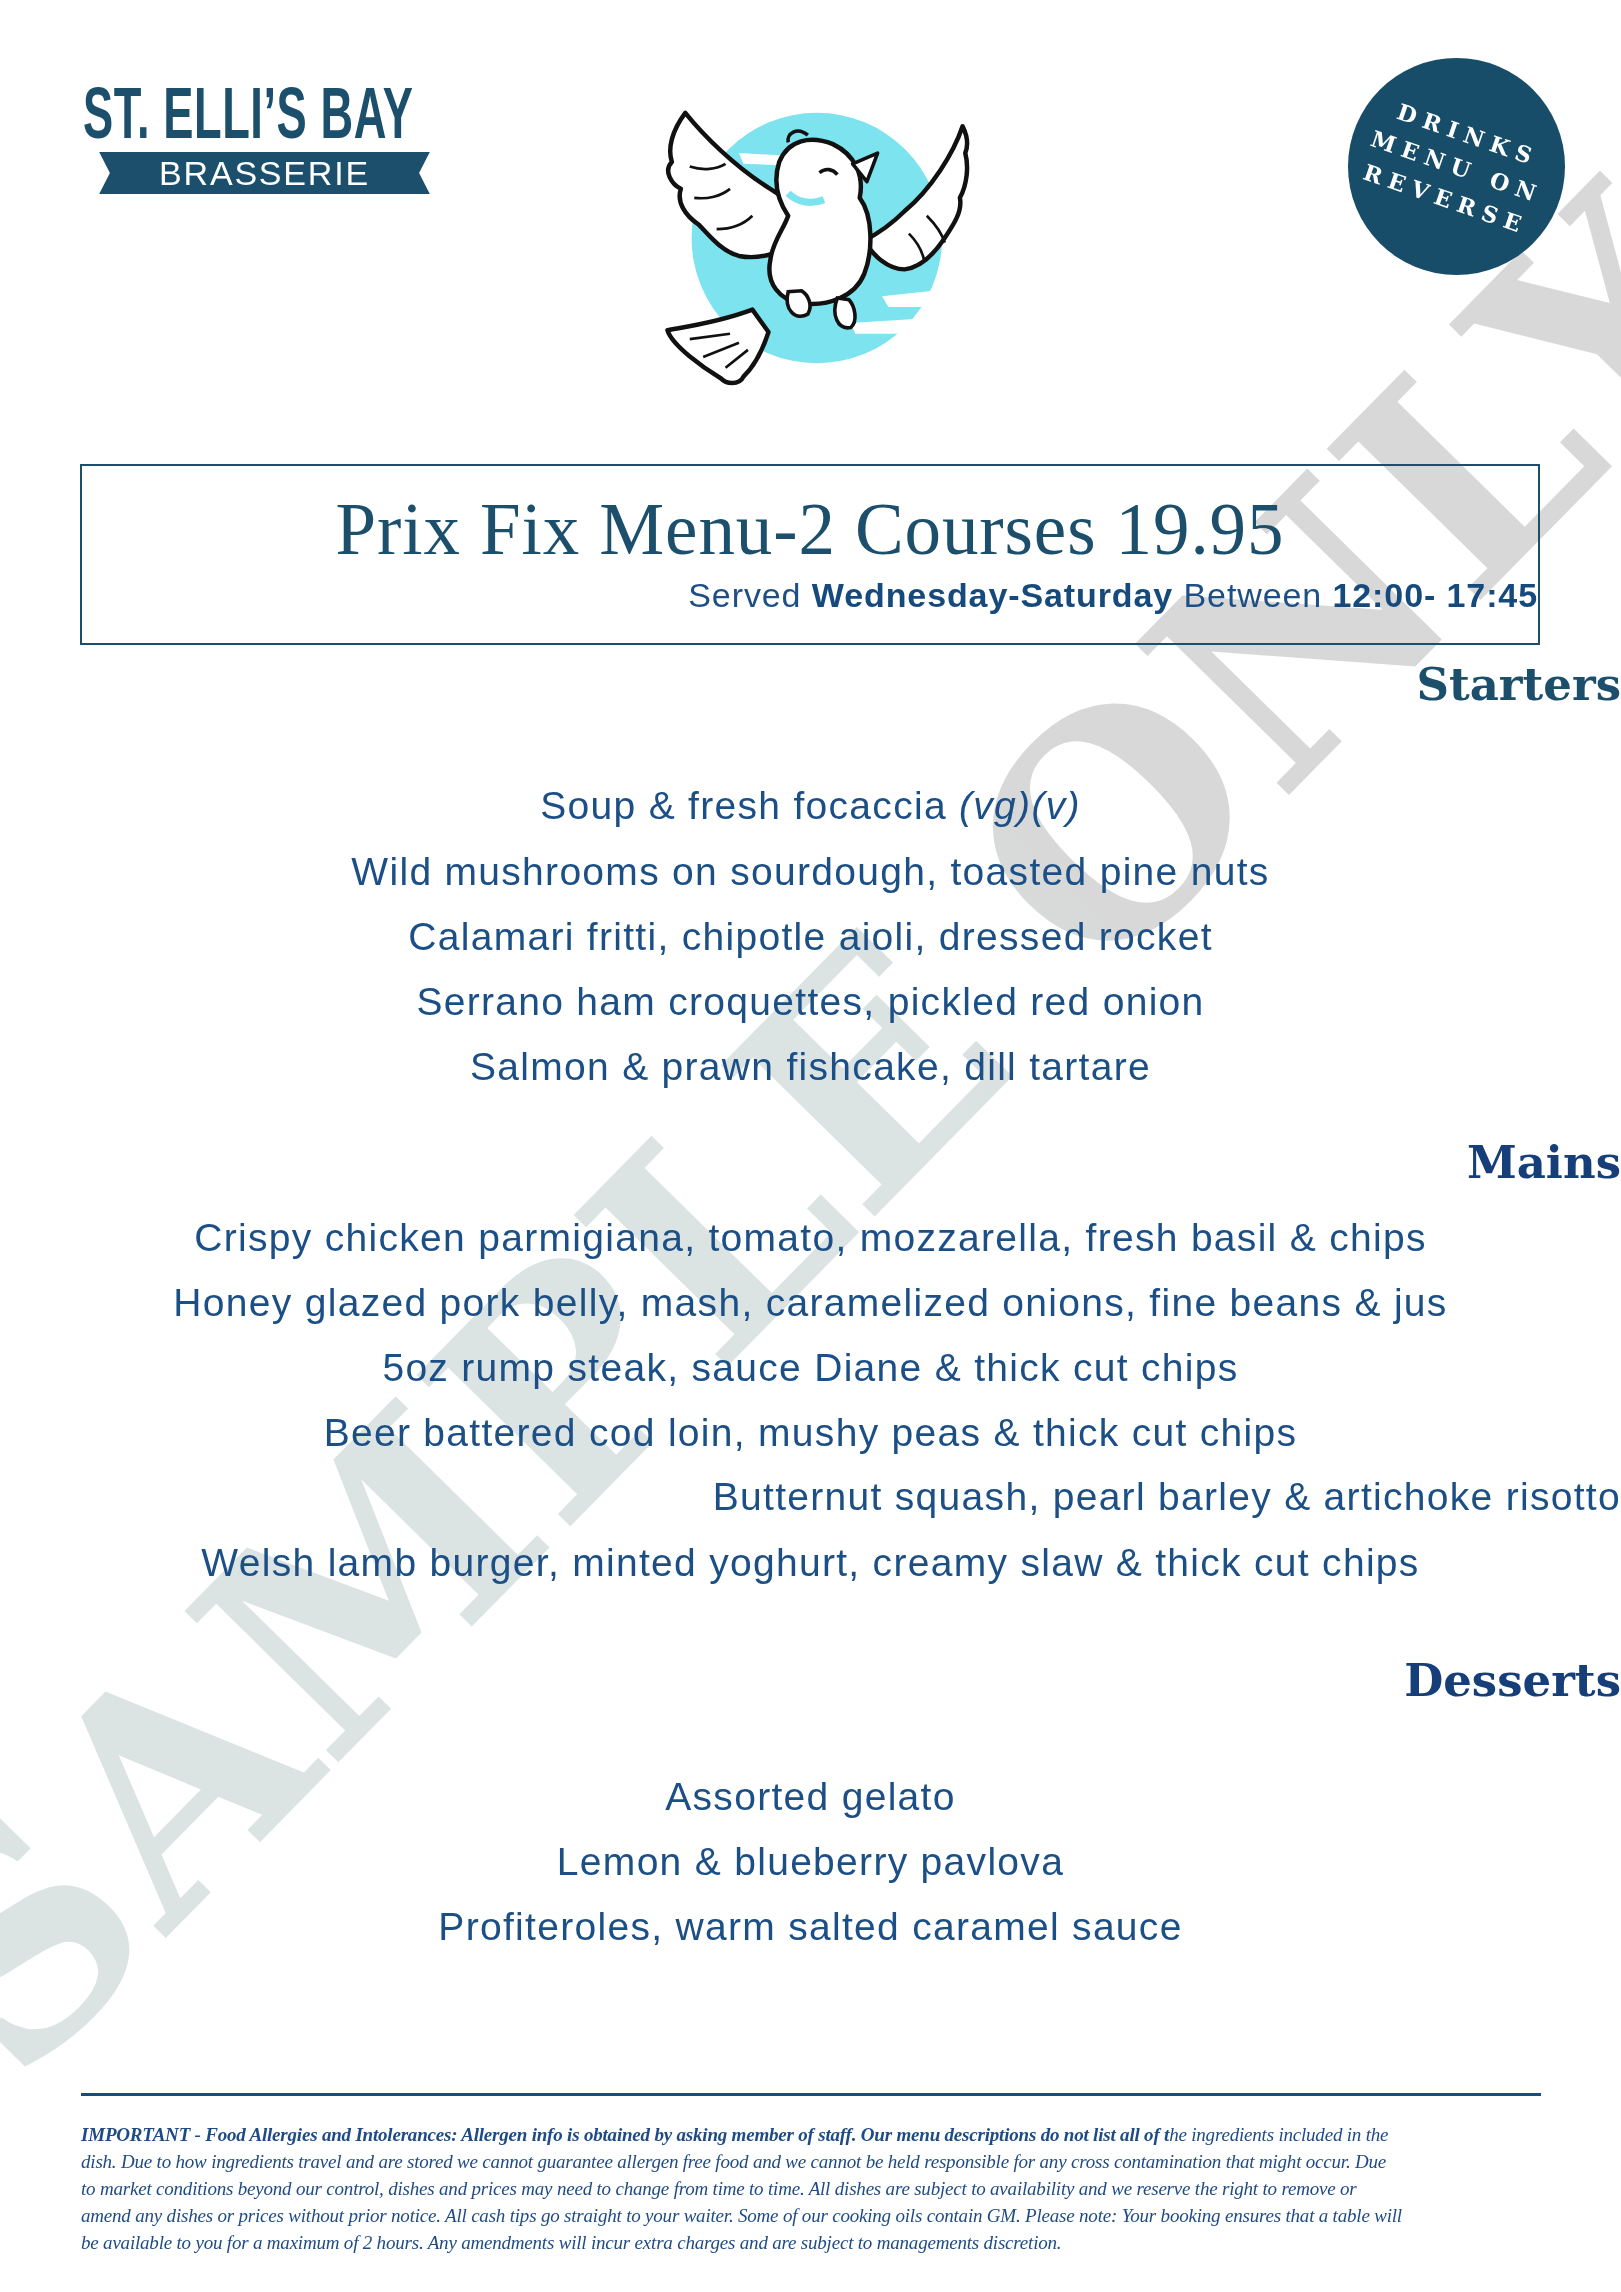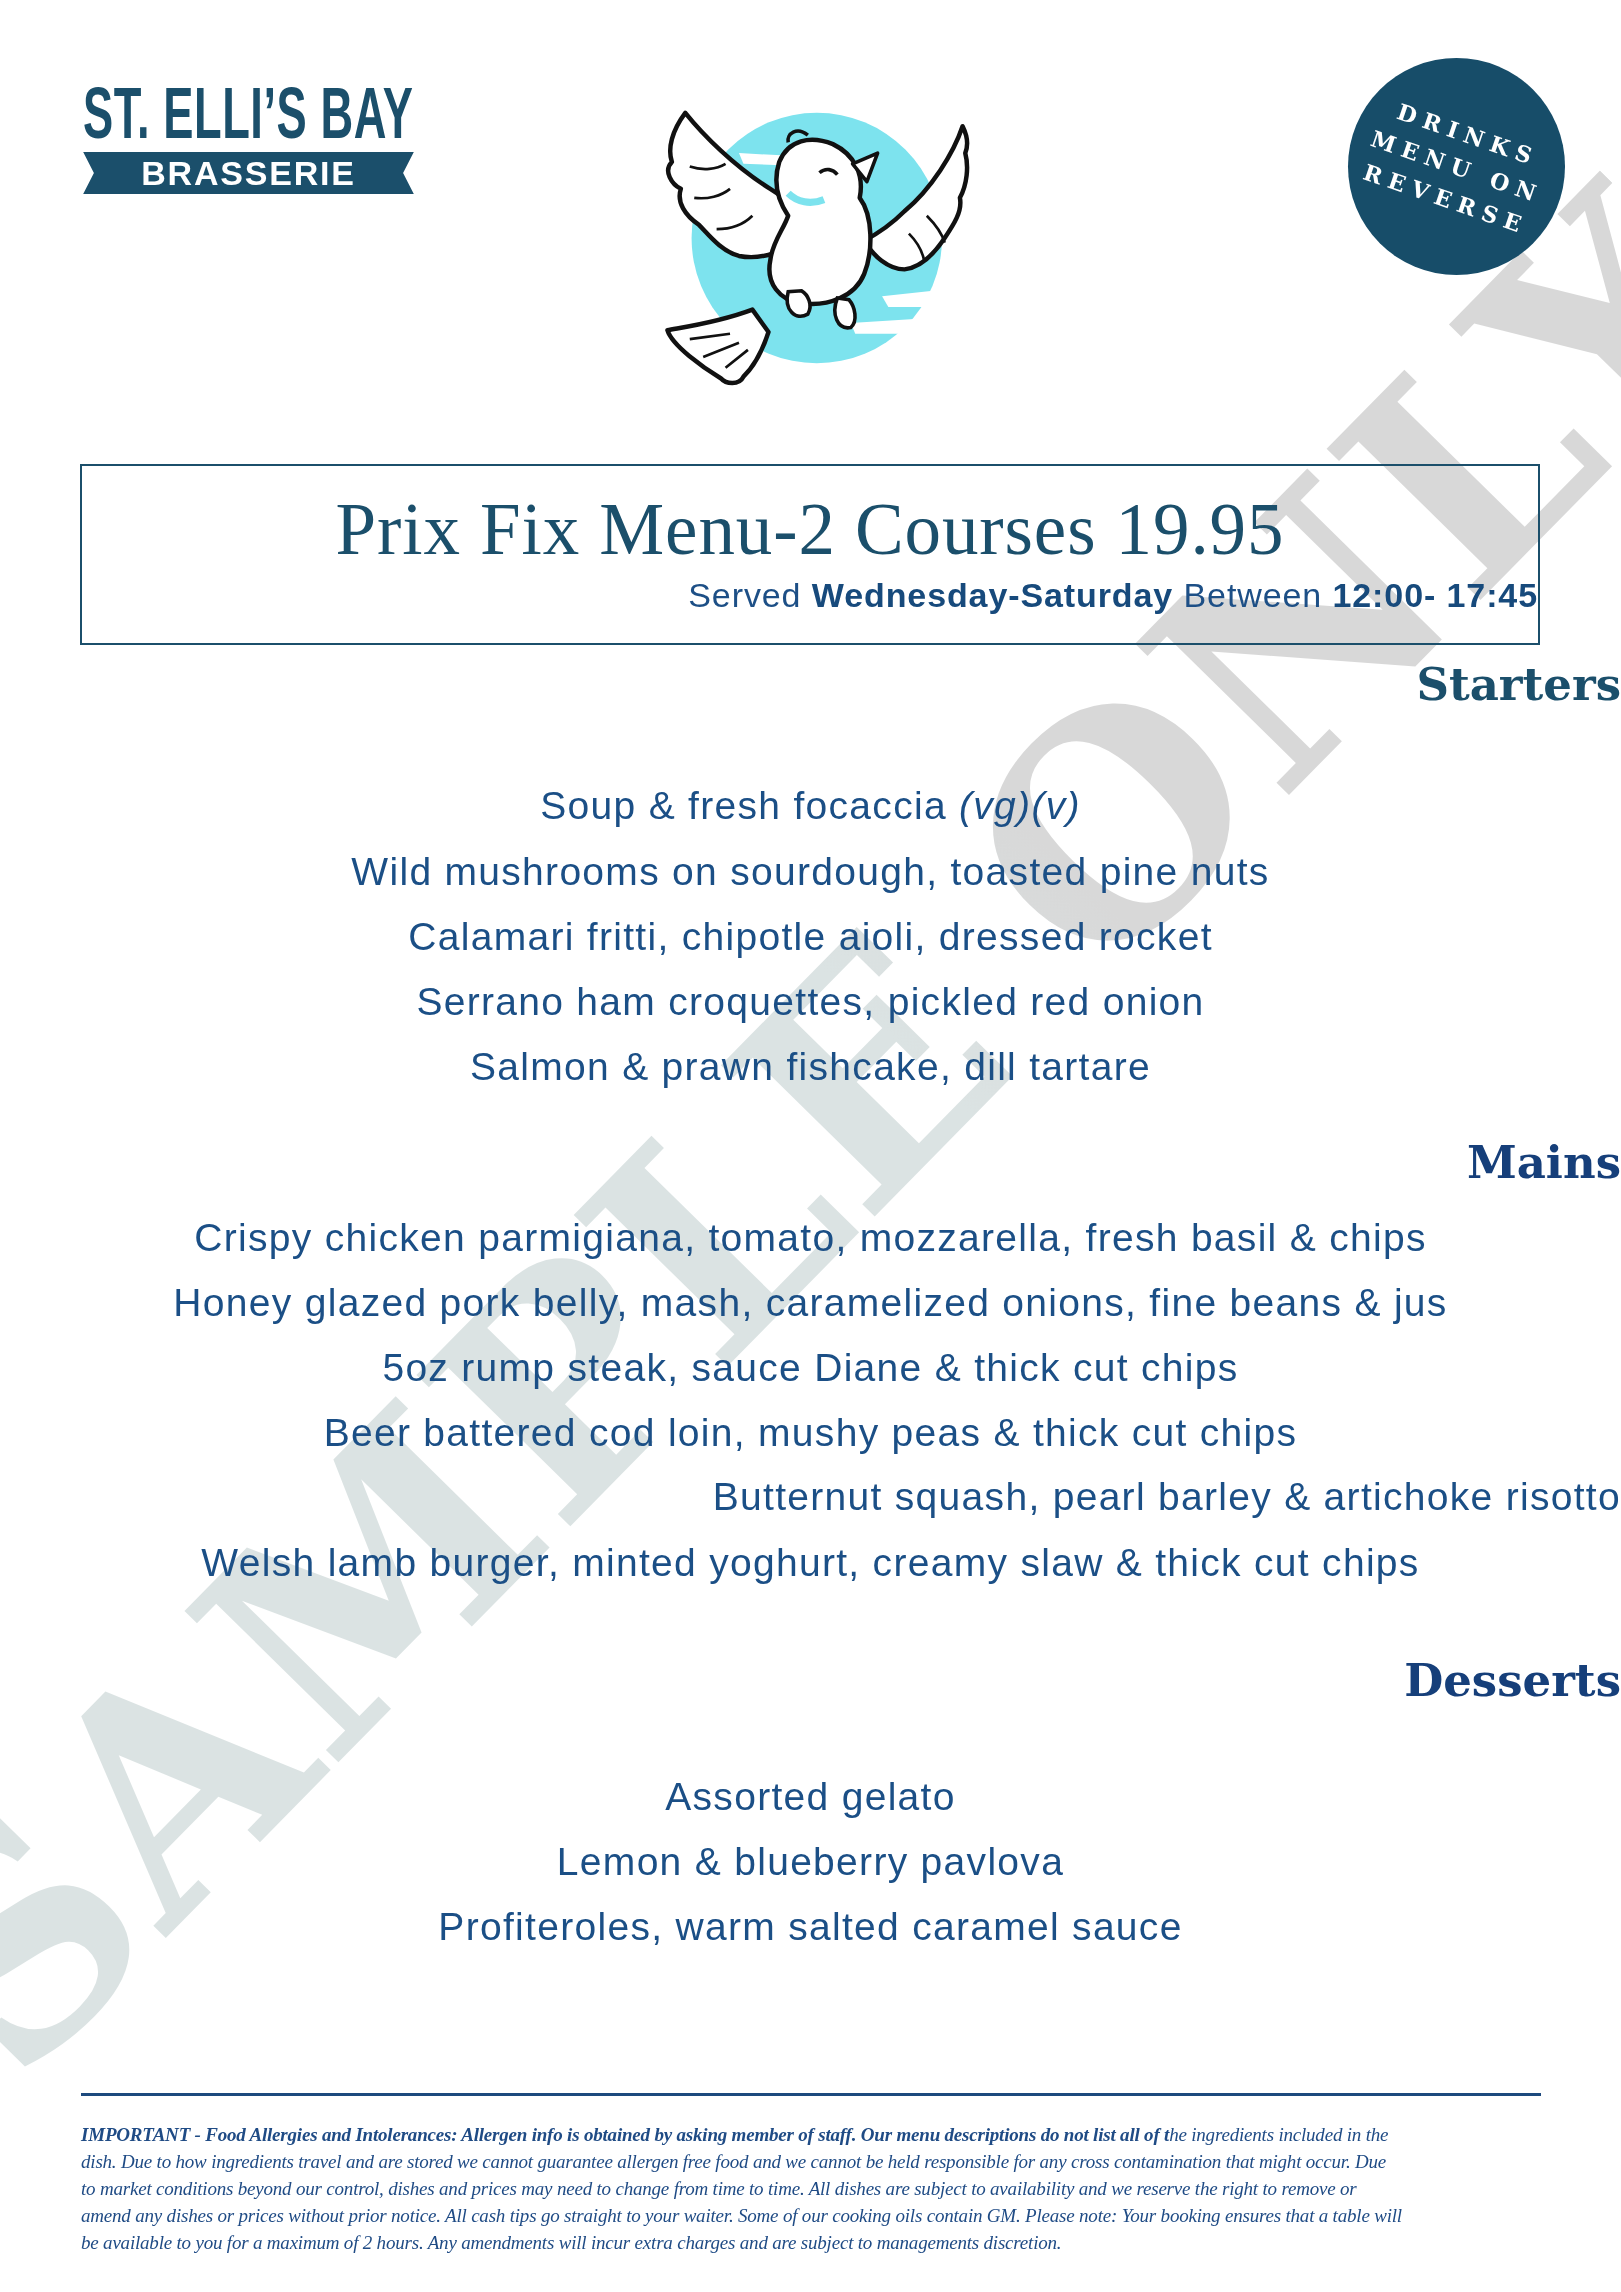--- a/index.html
+++ b/index.html
@@ -18,21 +18,21 @@
   }
 
   
   .logo { position: absolute; left: 83px; top: 79px; width: 331px; z-index: 3; }
   .logo-name {
     font-family: "Liberation Sans", sans-serif; font-weight: bold;
     font-size: 73px; line-height: 68px; color: #1b4f6b;
     letter-spacing: 0.9px; white-space: nowrap;
     transform: scaleX(0.62); transform-origin: left center; width: 537px;
   }
-  .logo-ribbon { position: absolute; left: 0; top: 73px; width: 331px; height: 42px; font-weight: bold; }
+  .logo-ribbon { position: absolute; left: 16px; top: 73px; width: 331px; height: 42px; }
   .logo-ribbon svg { position: absolute; left: 0; top: 0; }
   .logo-sub {
     position: absolute; left: 0; top: 0; width: 331px; height: 42px;
     display: flex; align-items: center; justify-content: center;
     font-family: "Liberation Sans", sans-serif; font-size: 34px; letter-spacing: 1.8px;
     color: #ffffff; line-height: 1;
   }
 
   
   .bird { position: absolute; left: 654px; top: 99px; width: 322px; height: 296px; z-index: 3; }

